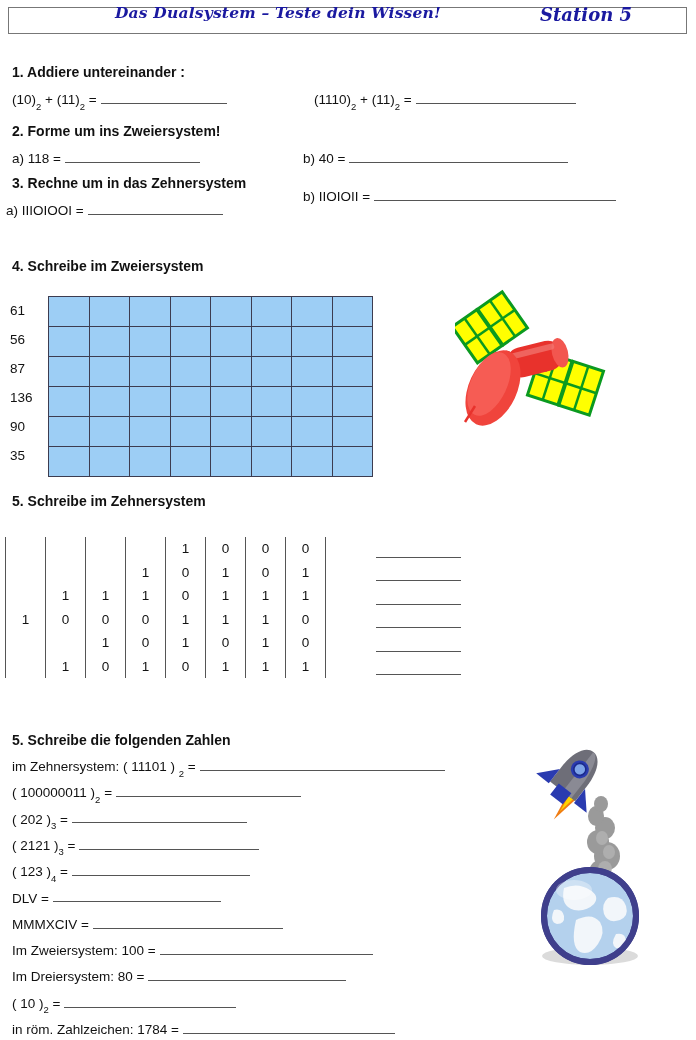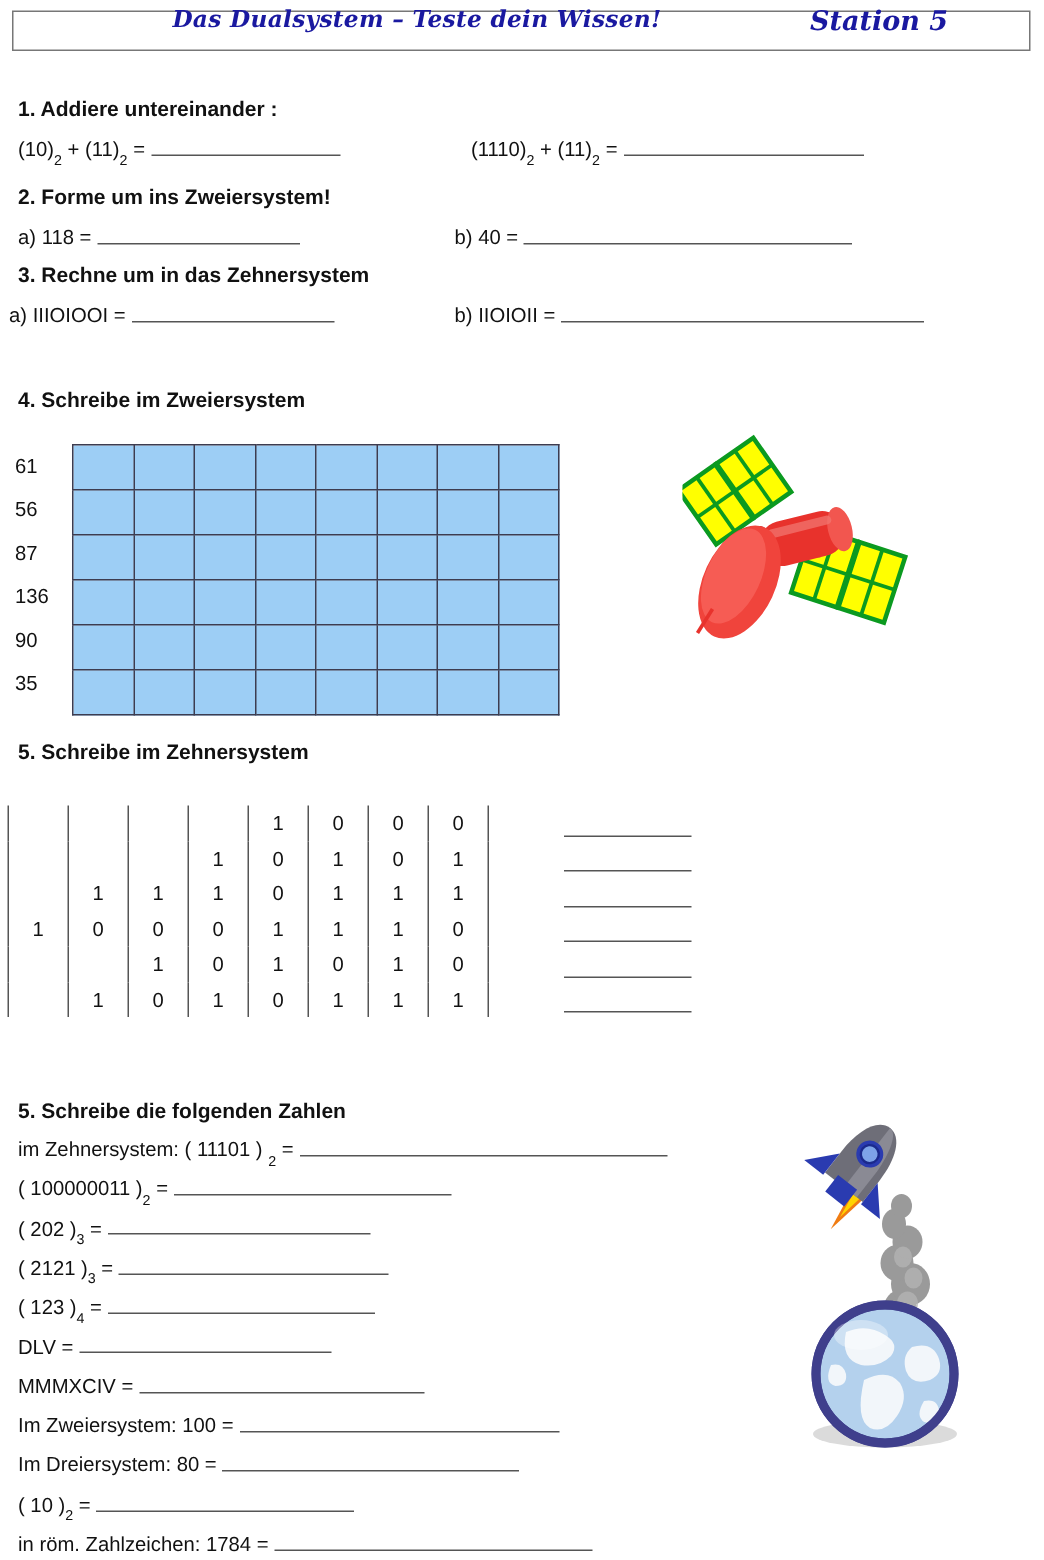--- a/index.html
+++ b/index.html
@@ -191,21 +191,21 @@
 </div>
 <div class="q-line" style="left:303px; top:149px;">
   <span>b) 40 =</span><span class="blank" style="width:219px;"></span>
 </div>
 
 <div class="q-title" style="left:12px; top:175px;">3. Rechne um in das Zehnersystem</div>
 
 <div class="q-line" style="left:6px; top:201px;">
   <span>a) IIIOIOOI =</span><span class="blank" style="width:135px;"></span>
 </div>
-<div class="q-line" style="left:303px; top:201px;">
+<div class="q-line" style="left:303px; top:187px;">
   <span>b) IIOIOII =</span><span class="blank" style="width:242px;"></span>
 </div>
 
 <div class="q-title" style="left:12px; top:258px;">4. Schreibe im Zweiersystem</div>
 
 <div class="grid4-labels">
   <div class="grid4-label">61</div>
   <div class="grid4-label">56</div>
   <div class="grid4-label">87</div>
   <div class="grid4-label">136</div>

